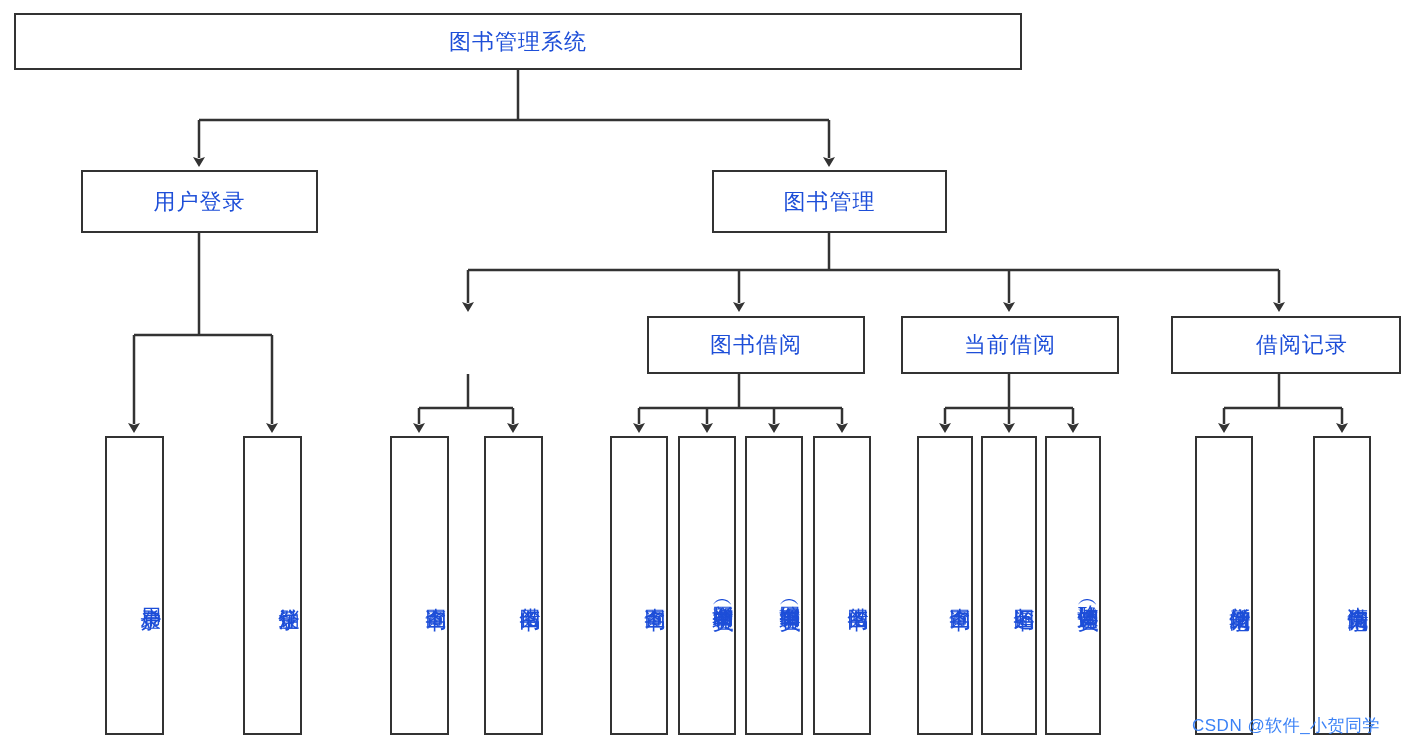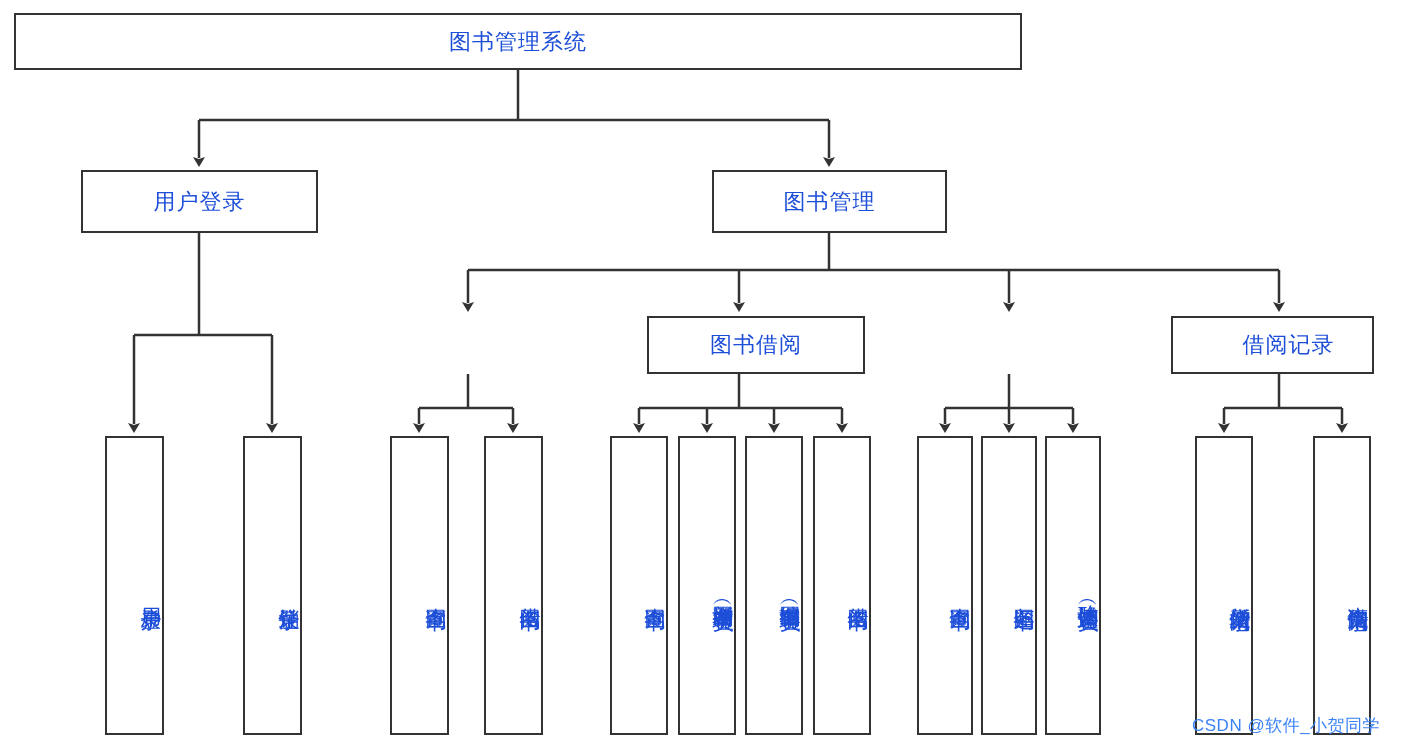--- a/index.html
+++ b/index.html
@@ -124,21 +124,24 @@
   <div class="node horizontal" id="node-l1-0" style="left: 81px; top: 170px; width: 237px; height: 63px;">
     <span>用户登录</span>
   </div>
   <div class="node horizontal" id="node-l1-1" style="left: 712px; top: 170px; width: 235px; height: 63px;">
     <span>图书管理</span>
   </div>
 
   <div class="node horizontal" id="node-l2-1" style="left: 631px; top: 316px; width: 218px; height: 58px; margin-left: 16px;">
     <span>图书借阅</span>
   </div>
-  <div class="node horizontal" id="node-l2-3" style="left: 1171px; top: 316px; width: 203px; height: 58px; padding-left: 32px;">
+  <div class="node horizontal" id="node-l2-2" style="left: 901px; top: 316px; width: 218px; height: 58px;">
+    <span>当前借阅</span>
+  </div>
+  <div class="node horizontal" id="node-l2-3" style="left: 1171px; top: 316px; width: 230px; height: 58px; padding-left: 32px;">
     <span>借阅记录</span>
   </div>
 
   <div class="node vertical" id="node-leaf-0" style="left: 105px; top: 436px; width: 59px; height: 299px;">
     <span>用户登录</span>
   </div>
   <div class="node vertical" id="node-leaf-1" style="left: 243px; top: 436px; width: 59px; height: 299px;">
     <span>注销登录</span>
   </div>
   <div class="node vertical" id="node-leaf-2" style="left: 390px; top: 436px; width: 59px; height: 299px;">

